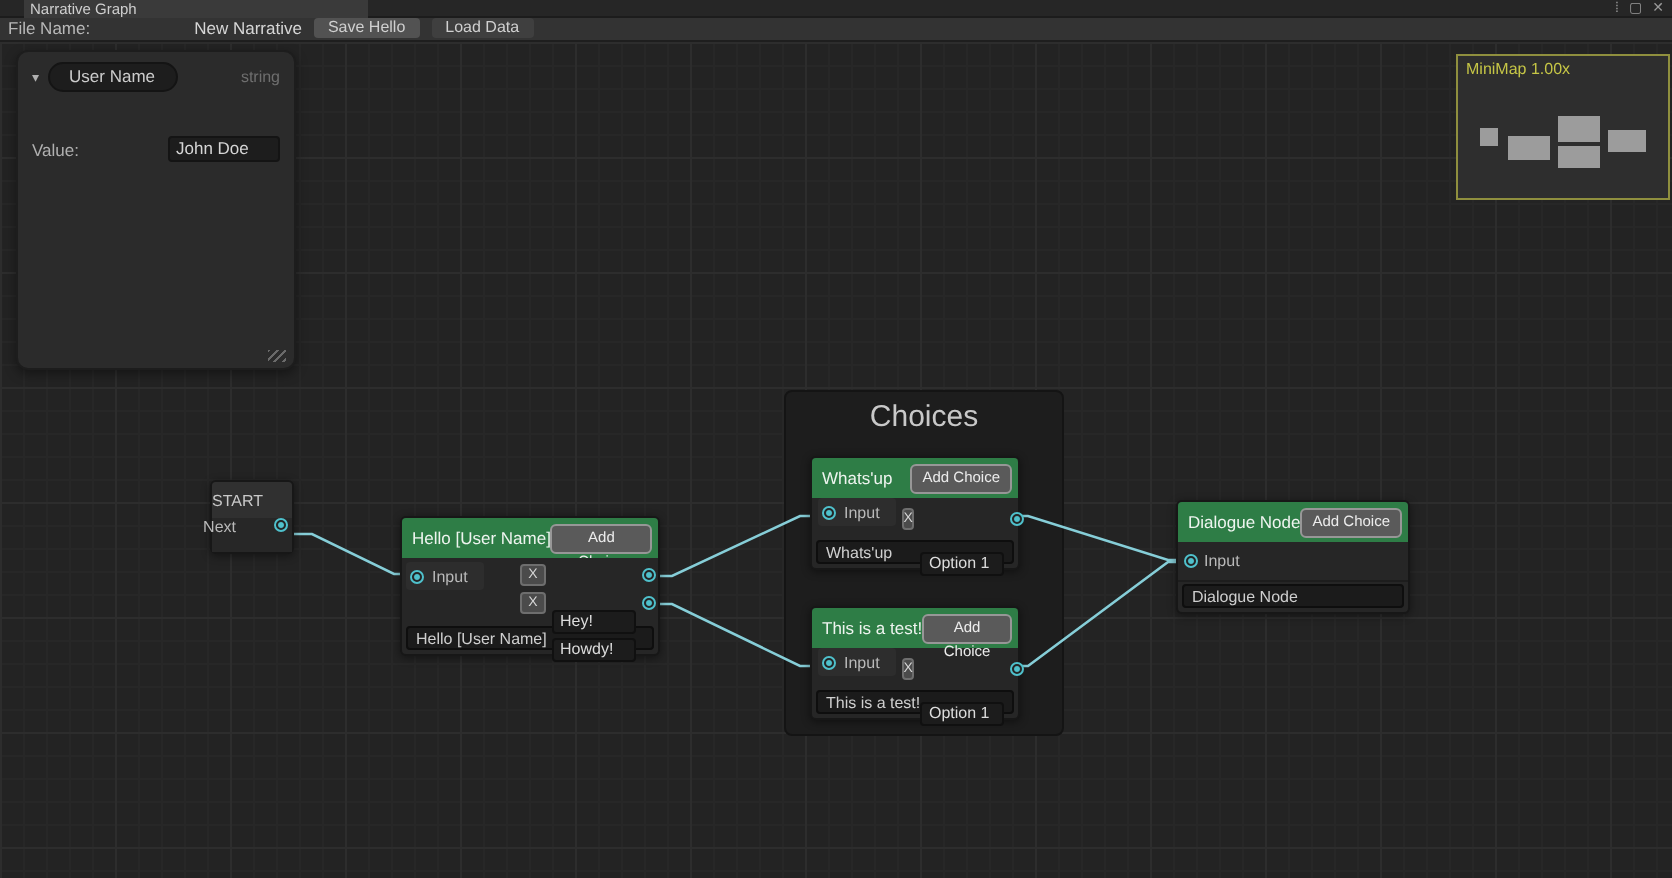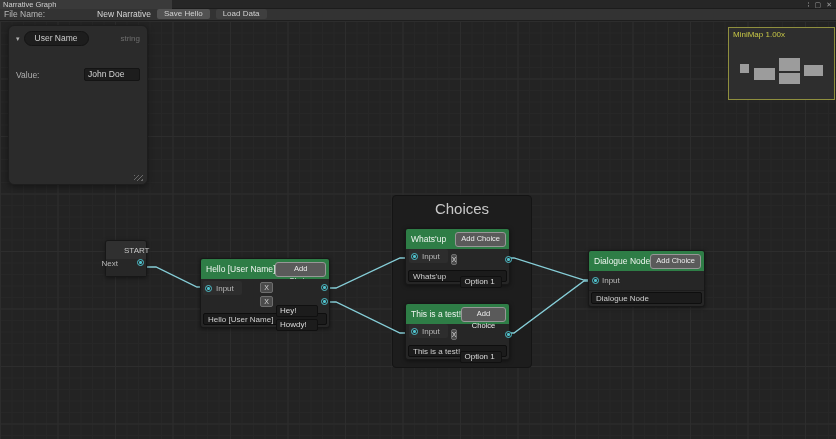--- a/index.html
+++ b/index.html
@@ -3,21 +3,21 @@
 <meta charset="utf-8">
 <style>
   * { margin:0; padding:0; box-sizing:border-box; }
   html,body { width:836px; height:439px; overflow:hidden; background:#232323;
     font-family:"Liberation Sans","DejaVu Sans",sans-serif; }
   .app { position:relative; width:836px; height:439px; background:#232323; }
 
   
   .titlebar { position:absolute; top:0; left:0; right:0; height:9px; background:#262626;
     border-bottom:1px solid #1c1c1c; }
-  .titletab { position:absolute; left:0; top:0; width:172px; height:9px; background:#3a3a3a;
+  .titletab { position:absolute; left:12px; top:0; width:172px; height:9px; background:#3a3a3a;
     color:#cfcfcf; font-size:7.5px; line-height:9px; padding-left:3px; }
   .winctl { position:absolute; right:4px; top:0; height:9px; display:flex; gap:5px;
     align-items:center; color:#9a9a9a; font-size:7px; line-height:9px; }
   .winctl span { cursor:default; }
 
   
   .toolbar { position:absolute; top:9px; left:0; right:0; height:12px; background:#333333;
     border-bottom:1px solid #1e1e1e; display:flex; font-size:8.5px; }
   .fn-label { color:#b8b8b8; margin-left:4px; }
   .fn-value { color:#d6d6d6; margin-left:52px; }
@@ -65,21 +65,21 @@
     color:#d6d6d6; font-size:7px; line-height:9px; text-align:center; font-family:inherit; padding:0; }
   .chfield { background:#1c1c1c; border:1px solid #101010; border-radius:2px; color:#dcdcdc;
     font-size:8px; line-height:10px; height:12px; padding:0 3px; min-width:42px; text-align:left;margin-top:46px; }
   .ntext { margin:1px 2px 2px 2px; background:#1b1b1b; border:1px solid #0e0e0e; border-radius:2px;
     color:#cfcfcf; font-size:8px; line-height:11px; height:12px; padding:0 4px; white-space:nowrap;
     overflow:hidden; }
   .singlerow { display:flex; align-items:center; width:100%; height:20px; padding:0 3px; gap:3px; }
 
   
   .start-node { left:105px; top:219px; width:42px; }
-  .start-node .nhead { height:18px; padding:0 18px;text-align:right; }
+  .start-node .nhead { height:18px; padding:0 0;text-align:right; }
   .start-node .ntitle { color:#c9c9c9; font-size:8px; }
   .start-body { display:flex; align-items:flex-start; justify-content:flex-end; gap:19px;
     height:17px; padding-right:2px; background:#272727; }
 
   
   .hello-node { left:200px; top:237px; width:130px; }
   .hello-node .nbody { height:33px; }
   
   .whatsup-node { left:405px; top:207px; width:105px; }
   .test-node    { left:405px; top:282px; width:105px; }

